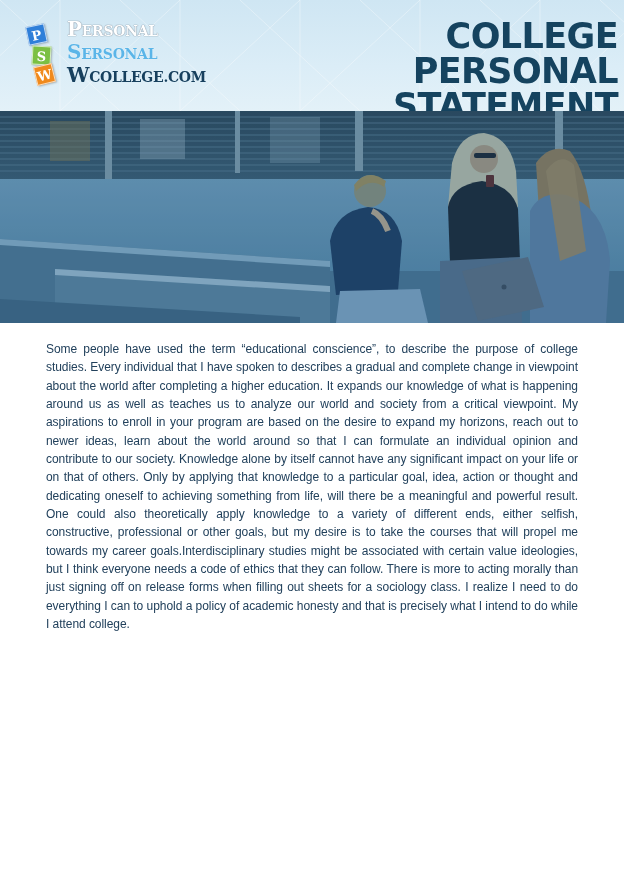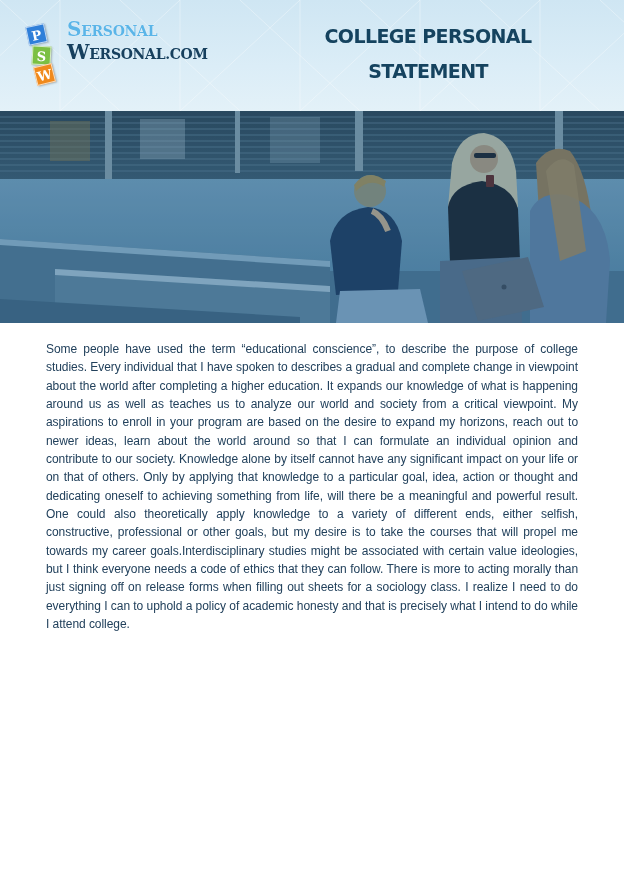--- a/index.html
+++ b/index.html
@@ -34,23 +34,23 @@
     }
     .logo-line { display: block; white-space: nowrap; }
     .logo-line .cap { font-size: 20px; }
     .logo-line .sc { font-size: 14px; }
     .logo-line.l1 { color: #ffffff; text-shadow: 0 0 1px #7a8a99, 0 0 1px #7a8a99; }
     .logo-line.l2 { color: #5bb5e8; text-shadow: 0 0 1px #ffffff; }
     .logo-line.l3 { color: #17405e; }
 
     .page-title {
       position: absolute; left: 238px; top: 19px; width: 380px;
-      text-align: center; color: #15435f;
+      text-align: right; color: #15435f;
       font-family: "DejaVu Sans", sans-serif; font-weight: bold;
-      font-size: 19px; line-height: 35px; letter-spacing: -0.6px;
+      font-size: 35px; line-height: 35px; letter-spacing: -0.6px;
     }
 
     
     .hero {
       position: absolute; left: 0; top: 111px; width: 624px; height: 212px;
       overflow: hidden; background: #2c5c7e;
     }
     .hero svg { display: block; }
 
     
@@ -88,22 +88,23 @@
     </g>
   </svg>
 
   <div class="logo">
     <div class="logo-blocks">
       <div class="logo-block p">P</div>
       <div class="logo-block s">S</div>
       <div class="logo-block w">W</div>
     </div>
     <div class="logo-text">
+      <span class="logo-line l1"><span class="cap">P</span><span class="sc">ERSONAL</span></span>
       <span class="logo-line l2"><span class="cap">S</span><span class="sc">ERSONAL</span></span>
-      <span class="logo-line l3"><span class="cap">W</span><span class="sc">ERSONAL.COM</span></span>
+      <span class="logo-line l3"><span class="cap">W</span><span class="sc">COLLEGE.COM</span></span>
     </div>
   </div>
 
   <div class="page-title">
     <div>COLLEGE PERSONAL</div>
     <div>STATEMENT</div>
   </div>
 </div>
 
 <div class="hero">

